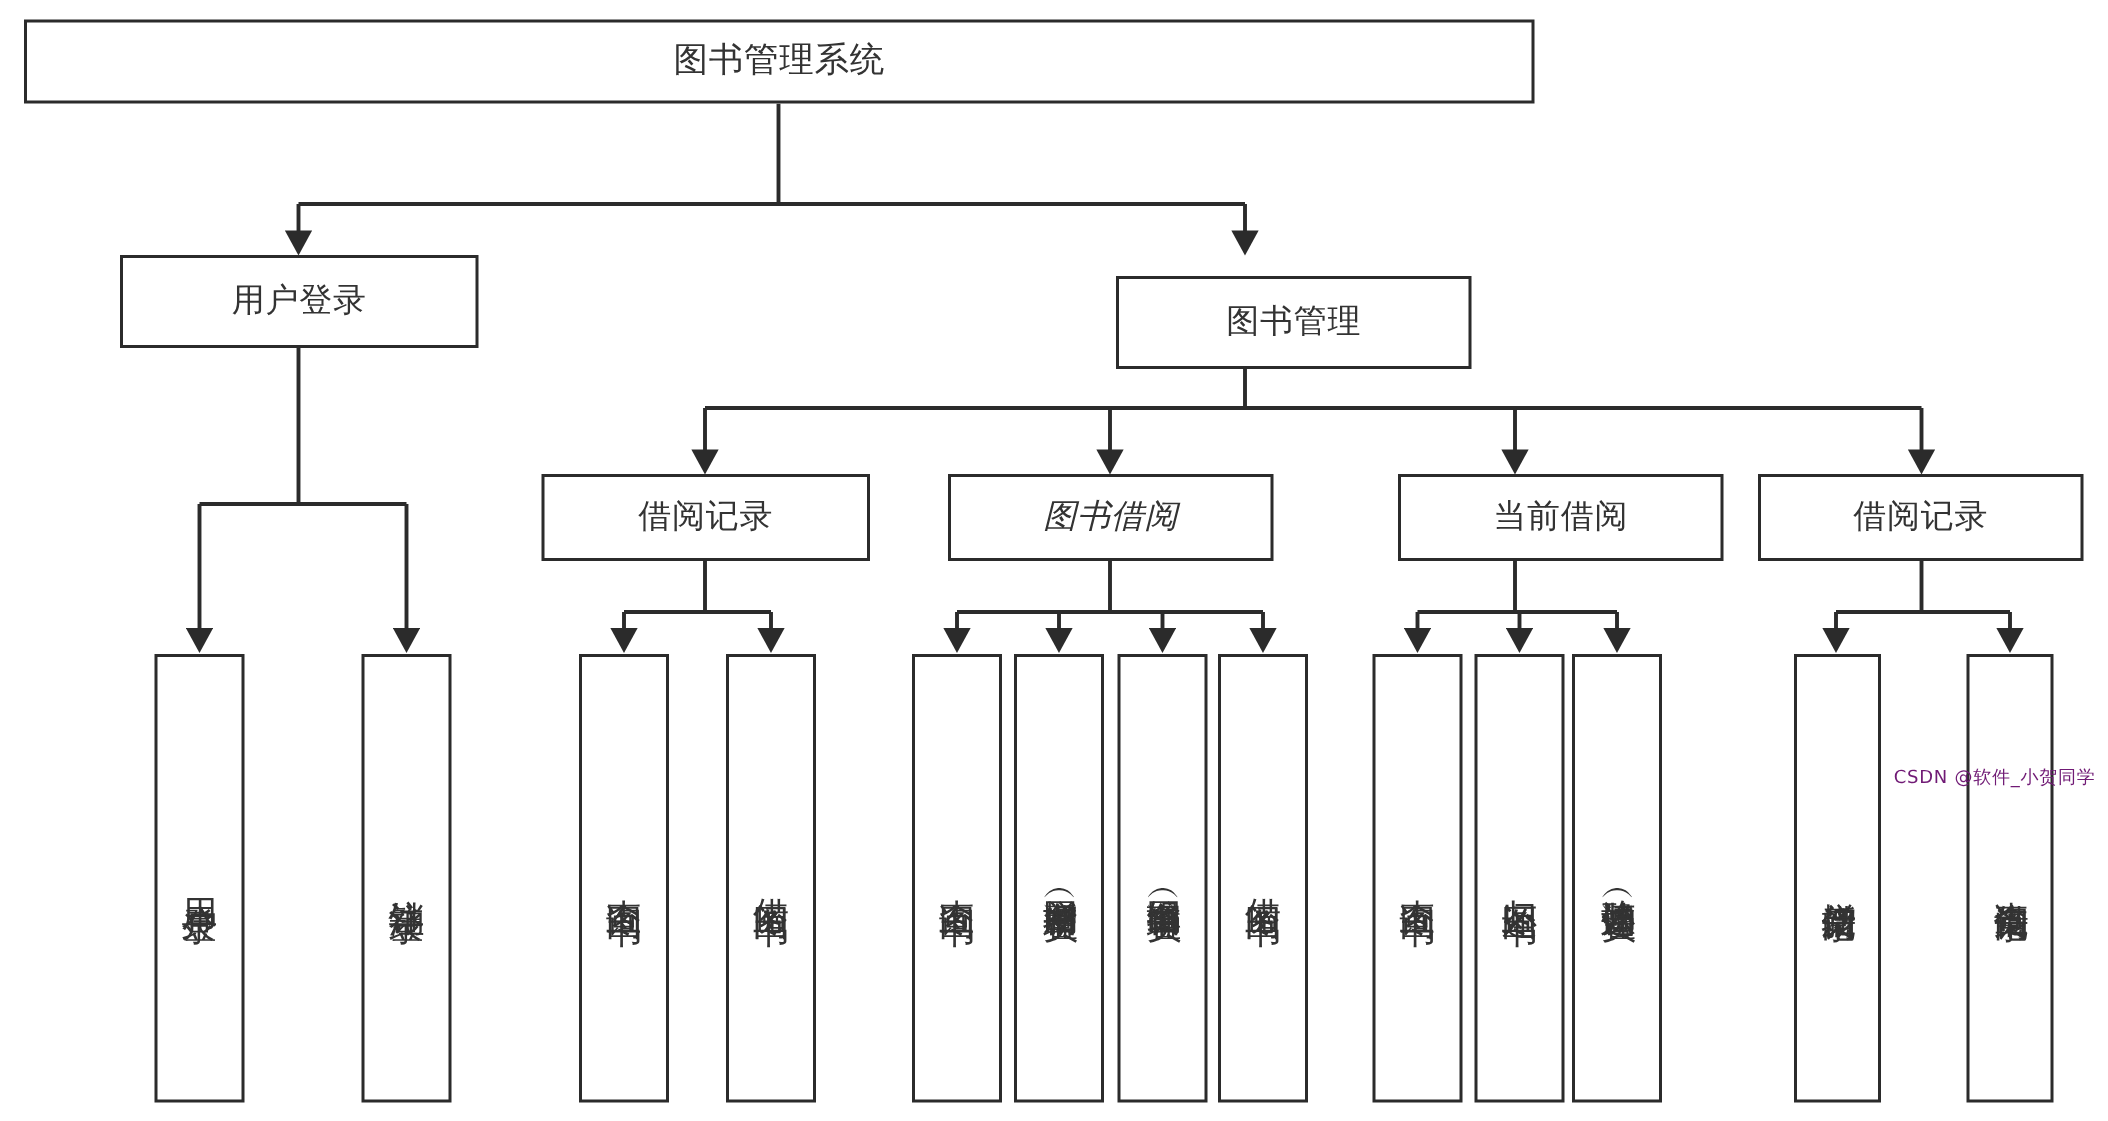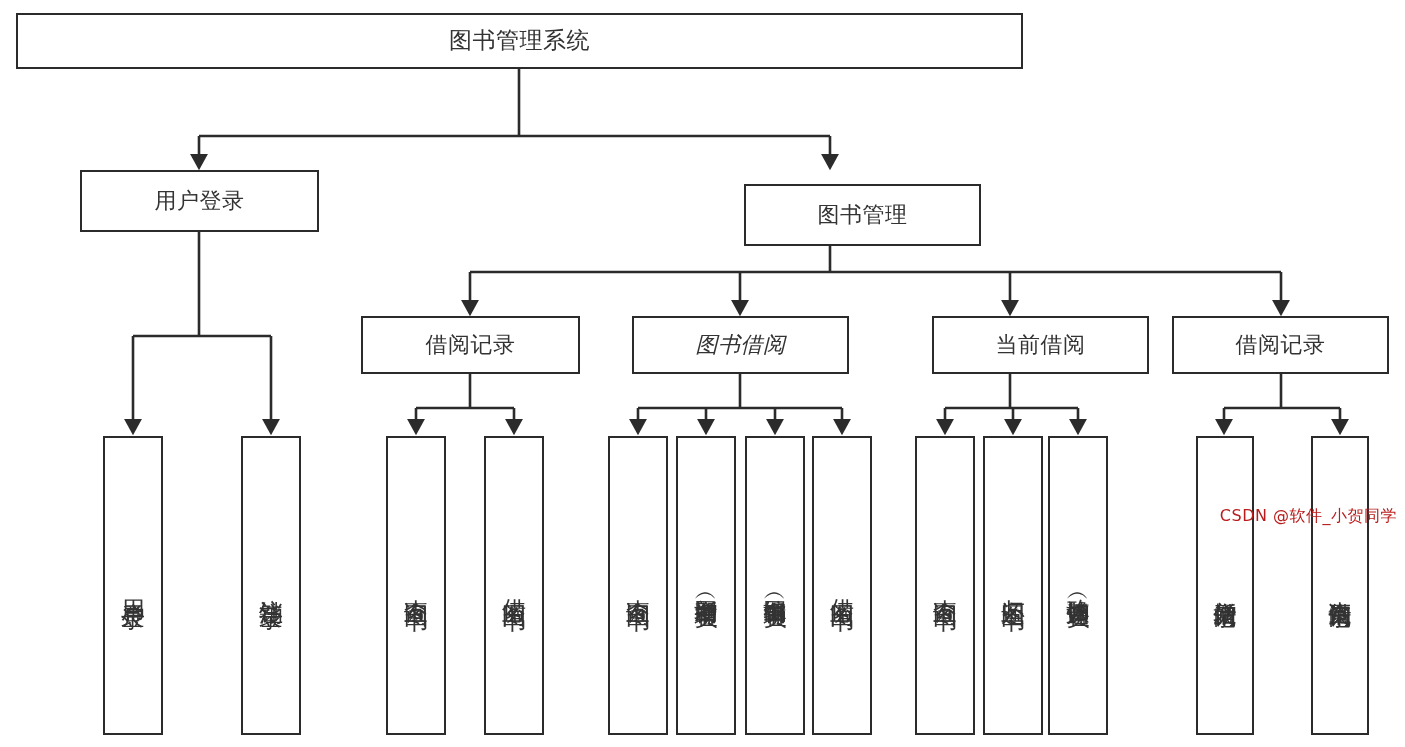--- a/index.html
+++ b/index.html
@@ -64,22 +64,22 @@
     line-height: 1;
   }
   .node.v.tight .node-label {
     font-size: 23px;
     letter-spacing: 1px;
   }
   .watermark {
     position: absolute;
     right: 8px;
     bottom: 6px;
-    font-size: 16px;
-    color: #b91c1c;
+    font-size: 12px;
+    color: #701a75;
     letter-spacing: 0.5px;
     white-space: nowrap;
   }
 </style>
 </head>
 <body>
 
 <div id="diagram-root">
 
   <svg class="connectors" viewBox="0 0 1405 747" xmlns="http://www.w3.org/2000/svg">

